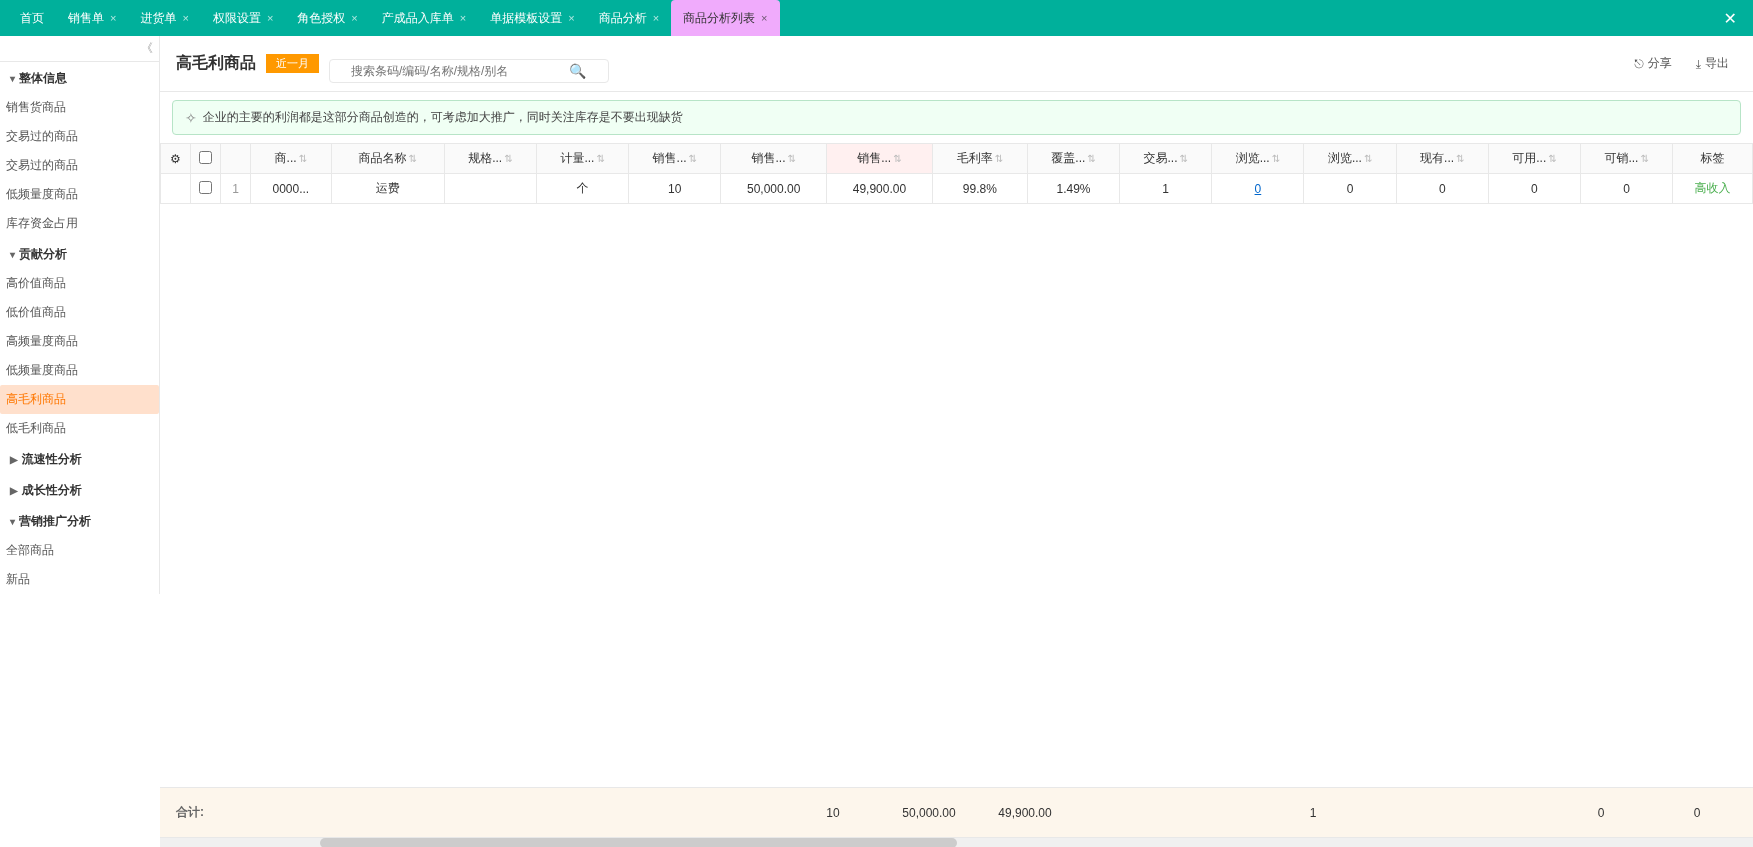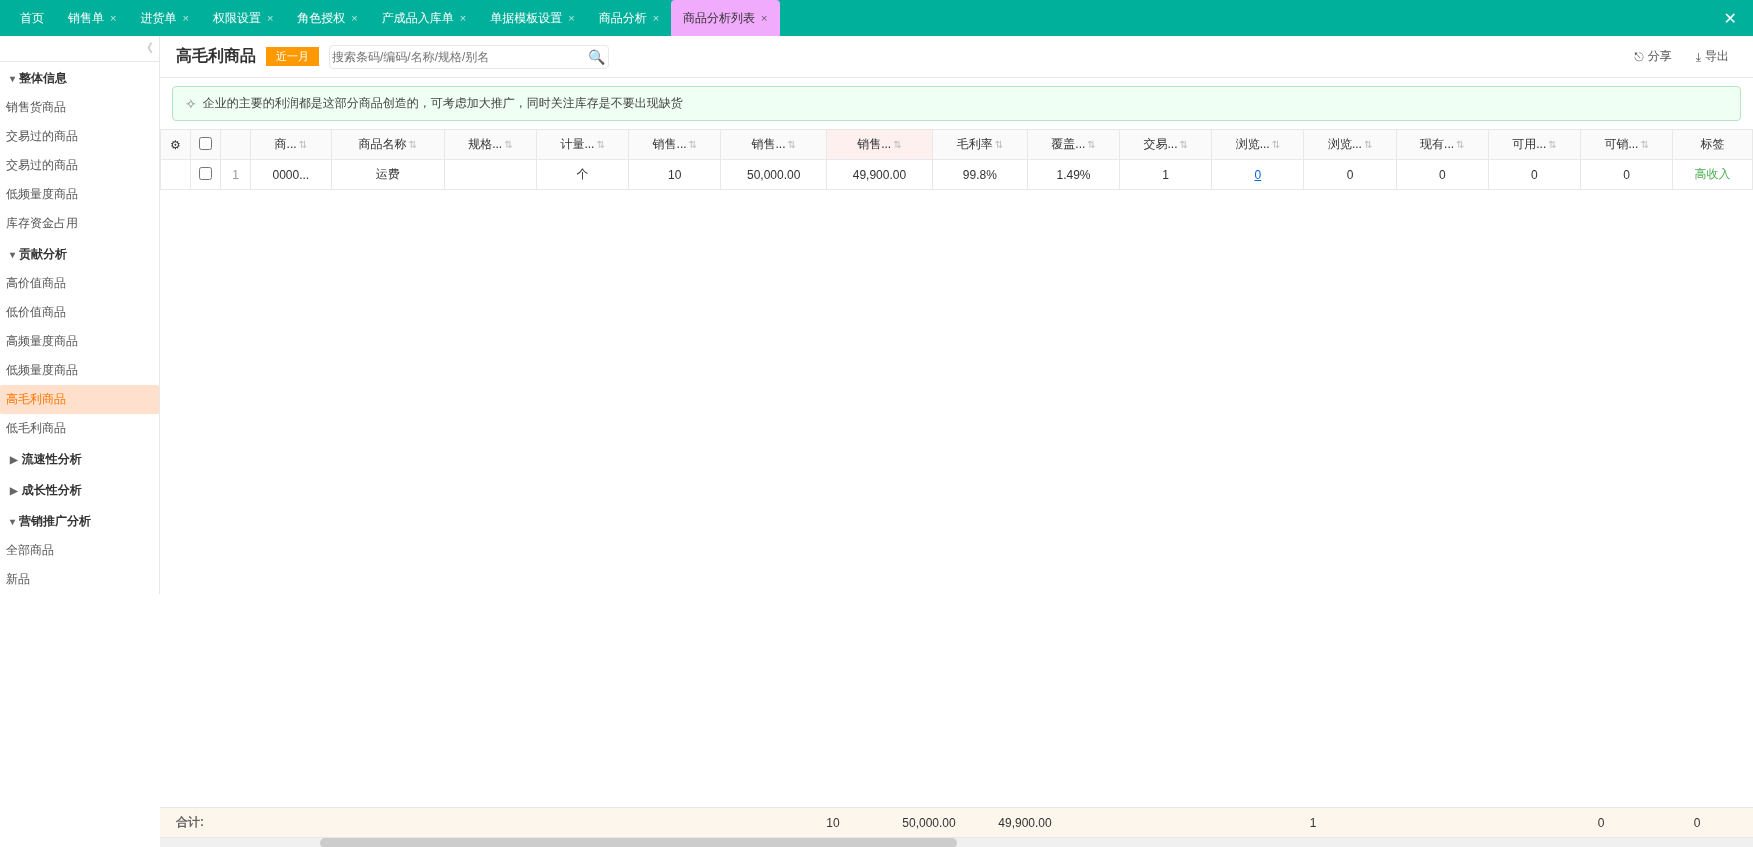--- a/index.html
+++ b/index.html
@@ -116,24 +116,25 @@
       border-radius: 0;
       padding: 2px 10px;
       font-size: 11px;
       cursor: pointer;
     }
     .search-box {
       display: flex;
       align-items: center;
       border: 1px solid #e8e8e8;
       border-radius: 4px;
-      padding: 3px 2px;
+      padding: 3px 21px;
       flex: 1;
       max-width: 280px;
       gap: 6px;
+      margin-top: 15px;
     }
     .search-box input {
       border: none;
       outline: none;
       font-size: 12px;
       flex: 1;
       color: #999;
     }
     .search-icon { color: #999; font-size: 14px; cursor: pointer; }
     .header-actions {
@@ -211,21 +212,21 @@
     .checkbox-col { width: 30px; }
     .idx-col { width: 30px; color: #999; }
     .settings-col { width: 30px; }
 
     
     .footer-bar {
       display: flex;
       align-items: center;
       border-top: 1px solid #e8e8e8;
       background: #fdf6ec;
-      padding: 6px 16px;
+      padding: 16px 16px;
       flex-shrink: 0;
       gap: 16px;
       font-size: 12px;
     }
     .footer-label { color: #666; font-weight: bold; }
     .footer-cell {
       min-width: 80px;
       text-align: center;
       color: #333;
       padding: 0 8px;

